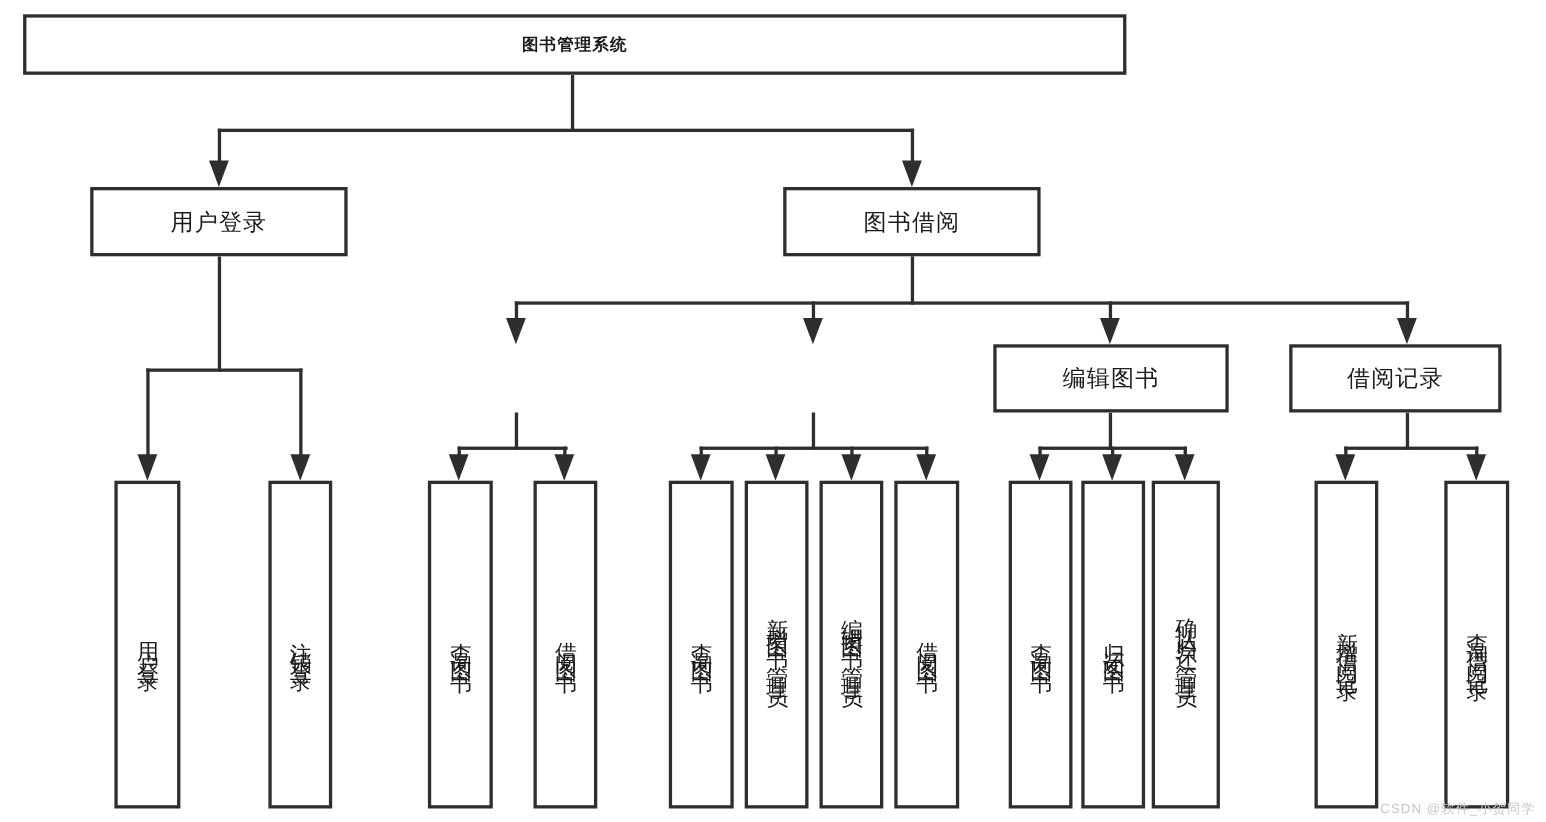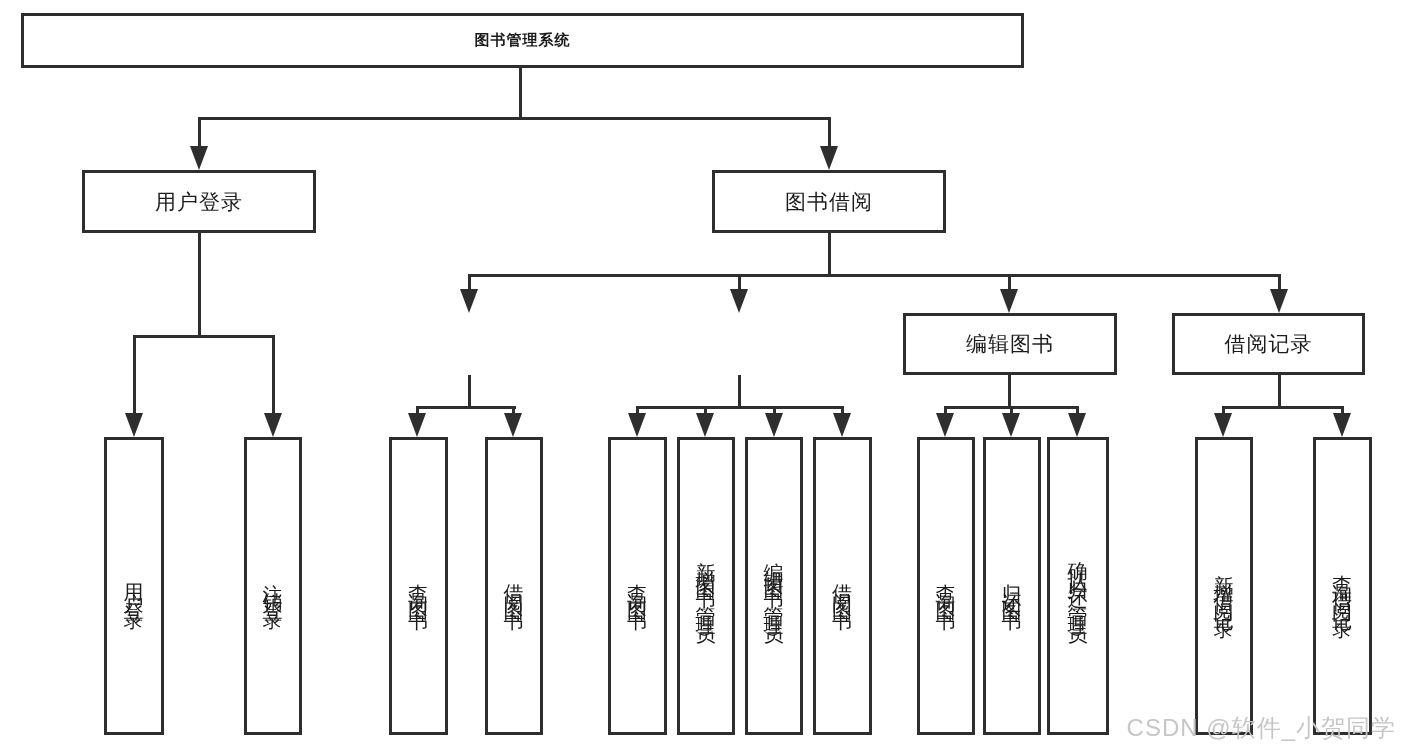--- a/index.html
+++ b/index.html
@@ -18,21 +18,21 @@
     font-size:20px;letter-spacing:9px;line-height:1;
   }
   .ln{position:absolute;background:#2e2e2e;z-index:1;}
   .arrow{
     position:absolute;width:0;height:0;z-index:1;
     border-left:9px solid transparent;border-right:9px solid transparent;
     border-top:24px solid #2e2e2e;
   }
   .watermark{
     position:absolute;right:9px;bottom:3px;z-index:10;
-    font-size:24px;color:#c6c6c6;letter-spacing:1px;white-space:nowrap;
+    font-size:12px;color:#c6c6c6;letter-spacing:1px;white-space:nowrap;
   }
 </style>
 </head>
 <body>
 
 <div id="stage">
 
   <div class="box root" style="left:21px;top:13px;width:1003px;height:55px;">
     <span class="hlabel">图书管理系统</span>
   </div>

